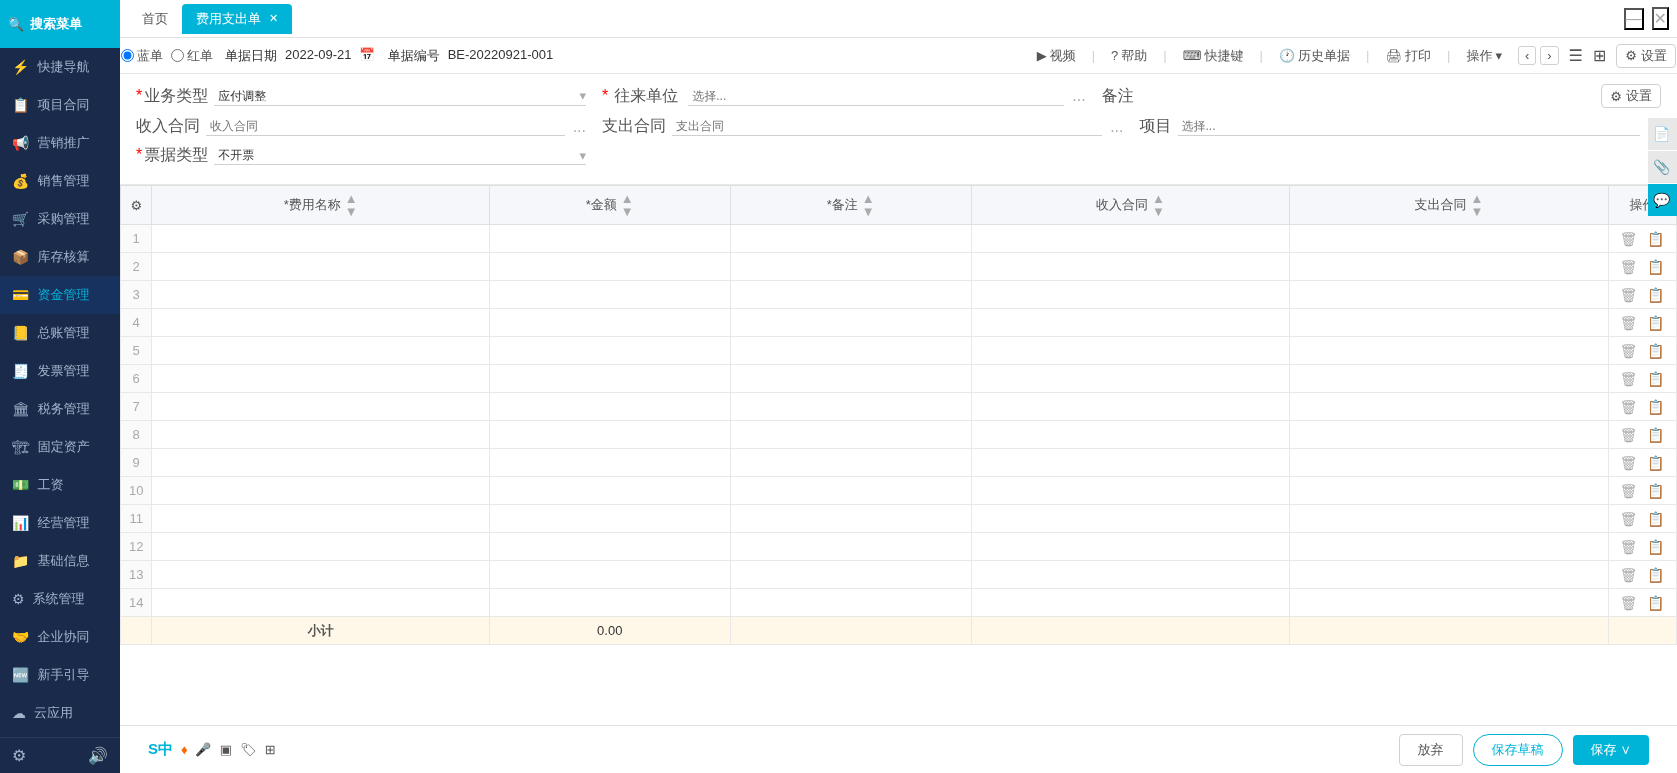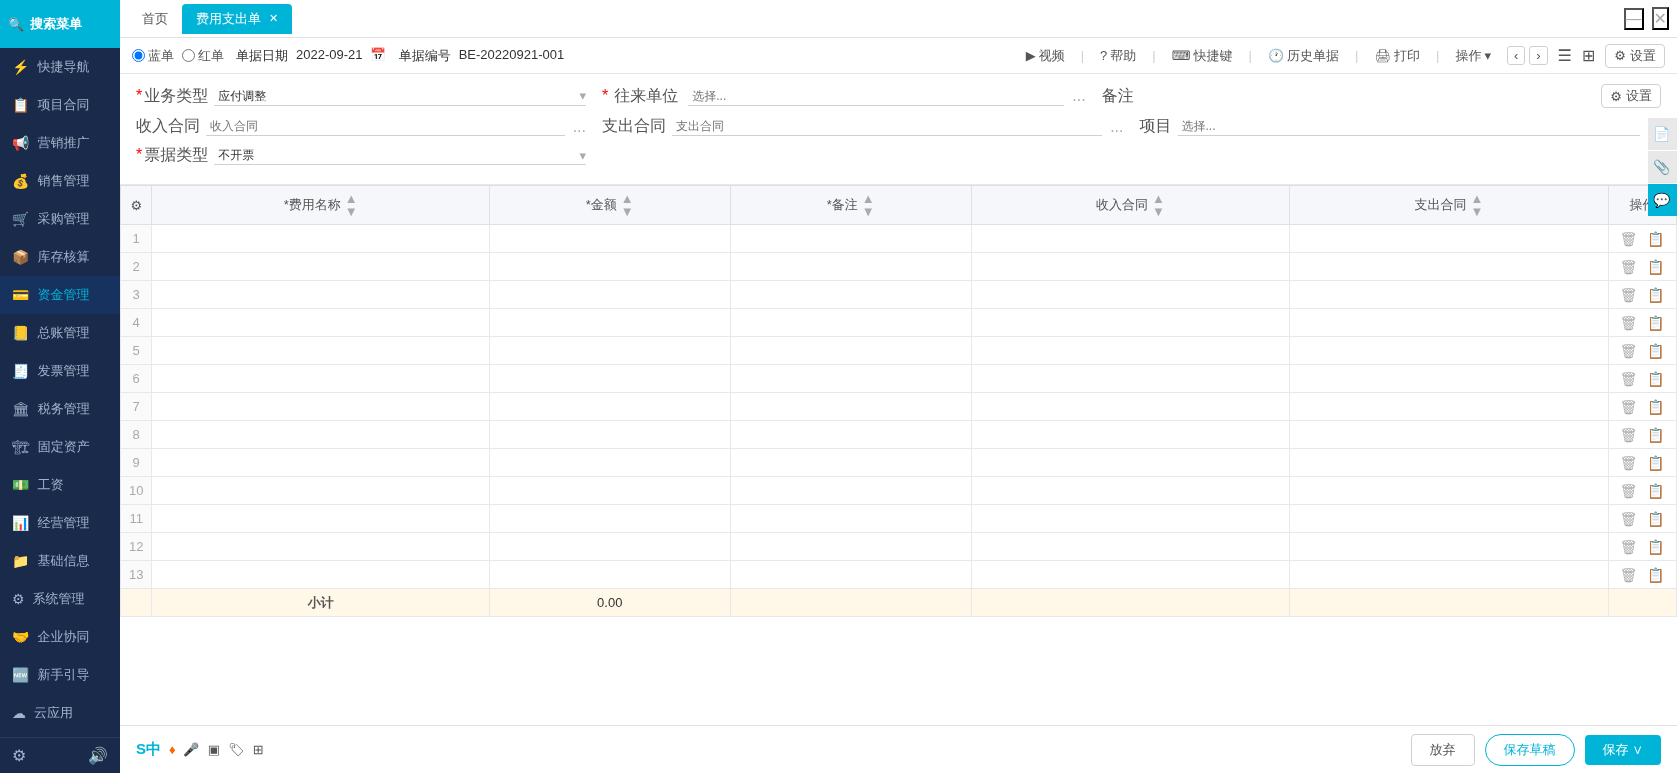--- a/index.html
+++ b/index.html
@@ -72,21 +72,21 @@
     }
     .tab.active {
       background: #00b4d8;
       color: white;
     }
     .tab .close-icon { font-size: 11px; margin-left: 4px; }
 
     
     .toolbar {
       background: #fff;
-      padding: 4px 12px;
+      padding: 4px 1px;
       display: flex;
       align-items: center;
       gap: 12px;
       border-bottom: 1px solid #e8e8e8;
       height: 36px;
     }
     .toolbar-right {
       margin-left: auto;
       display: flex;
       align-items: center;
@@ -230,21 +230,21 @@
     .sort-icon { font-size: 9px; color: #aaa; display: flex; flex-direction: column; line-height: 1; }
     .gear-col { width: 30px; }
     .action-col { width: 60px; }
     .action-btns { display: flex; gap: 4px; justify-content: center; }
     .action-icon-btn { background: none; border: none; cursor: pointer; color: #aaa; font-size: 14px; padding: 1px 3px; }
 
     
     .bottom-bar {
       background: #fff;
       border-top: 1px solid #e0e0e0;
-      padding: 8px 16px;
+      padding: 8px 28px;
       display: flex;
       align-items: center;
       justify-content: flex-end;
       gap: 10px;
       height: 48px;
     }
     .brand-icons {
       margin-right: auto;
       display: flex;
       align-items: center;
@@ -767,20 +767,34 @@
       <td></td>
       <td></td>
       <td></td>
       <td>
         <div class="action-btns">
           <button class="action-icon-btn" title="删除">🗑</button>
           <button class="action-icon-btn" title="复制">📋</button>
         </div>
       </td>
     </tr>
+            <tr>
+      <td class="row-num">14</td>
+      <td></td>
+      <td></td>
+      <td></td>
+      <td></td>
+      <td></td>
+      <td>
+        <div class="action-btns">
+          <button class="action-icon-btn" title="删除">🗑</button>
+          <button class="action-icon-btn" title="复制">📋</button>
+        </div>
+      </td>
+    </tr>
             <tr class="subtotal-row">
     <td></td>
     <td style="font-weight:bold;color:#555;">小计</td>
     <td style="font-weight:normal; text-align:center;">0.00</td>
     <td></td>
     <td></td>
     <td></td>
     <td></td>
   </tr>
           </tbody>

